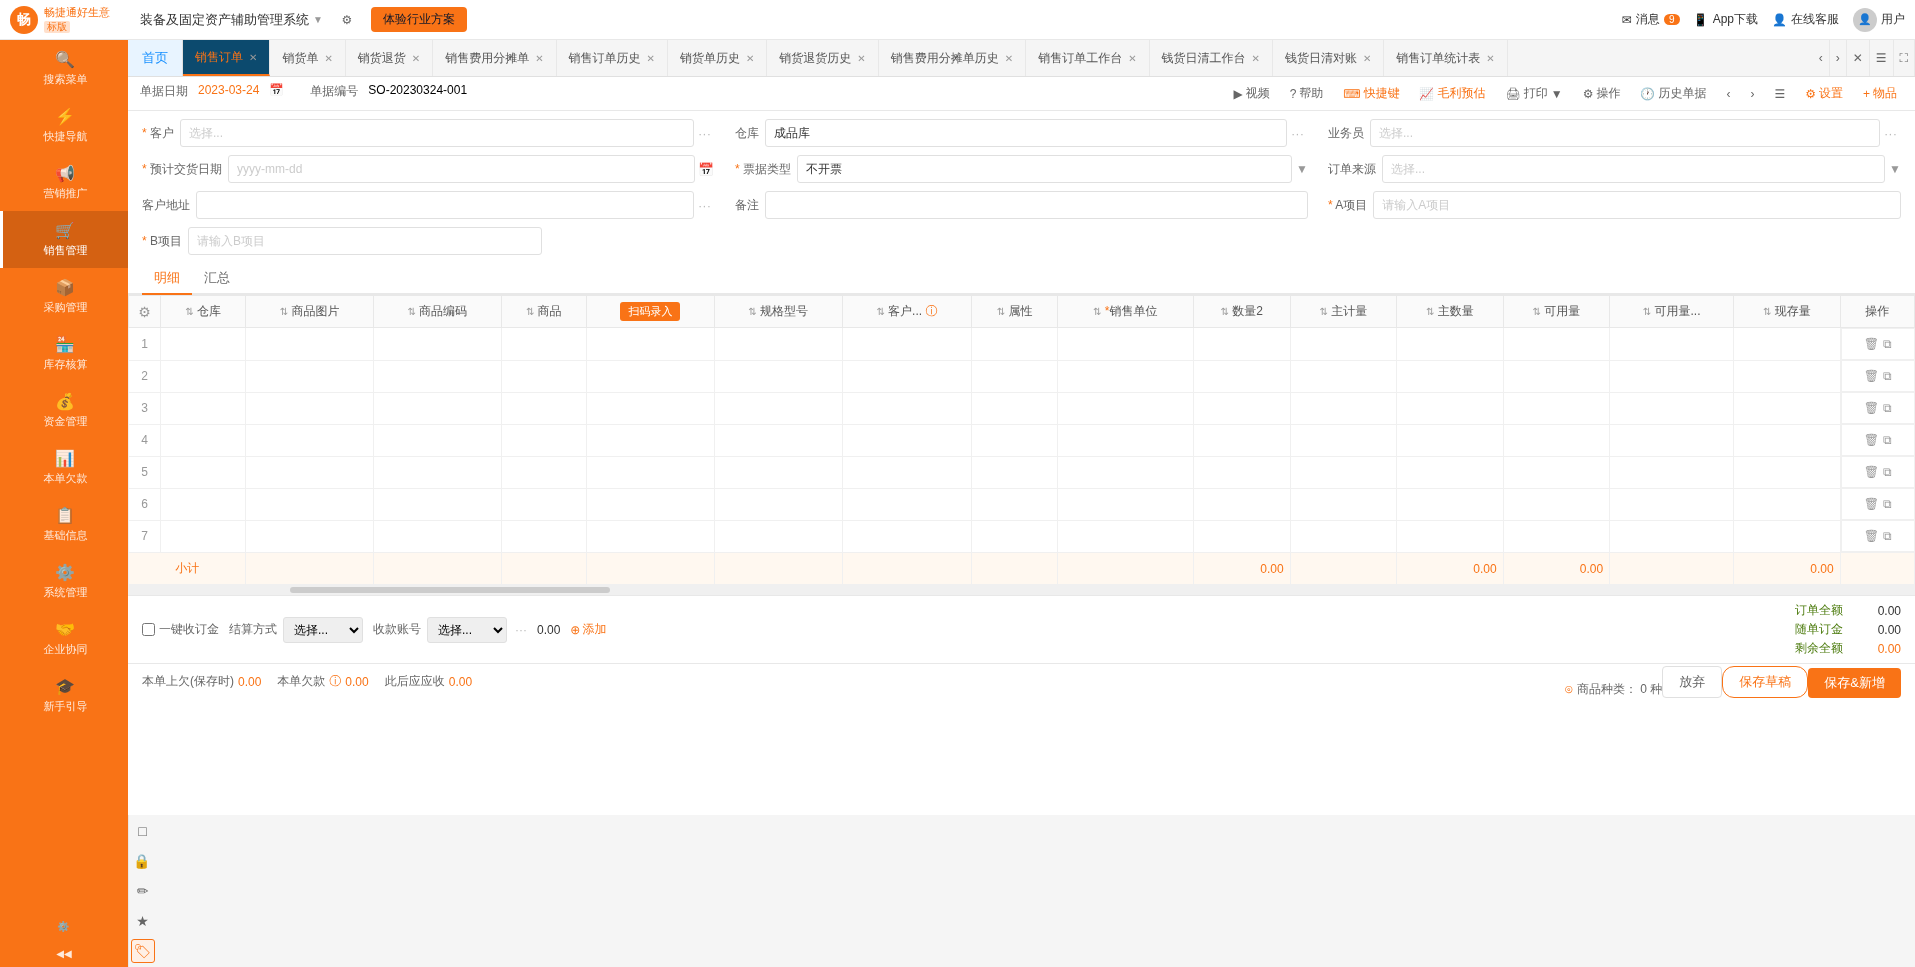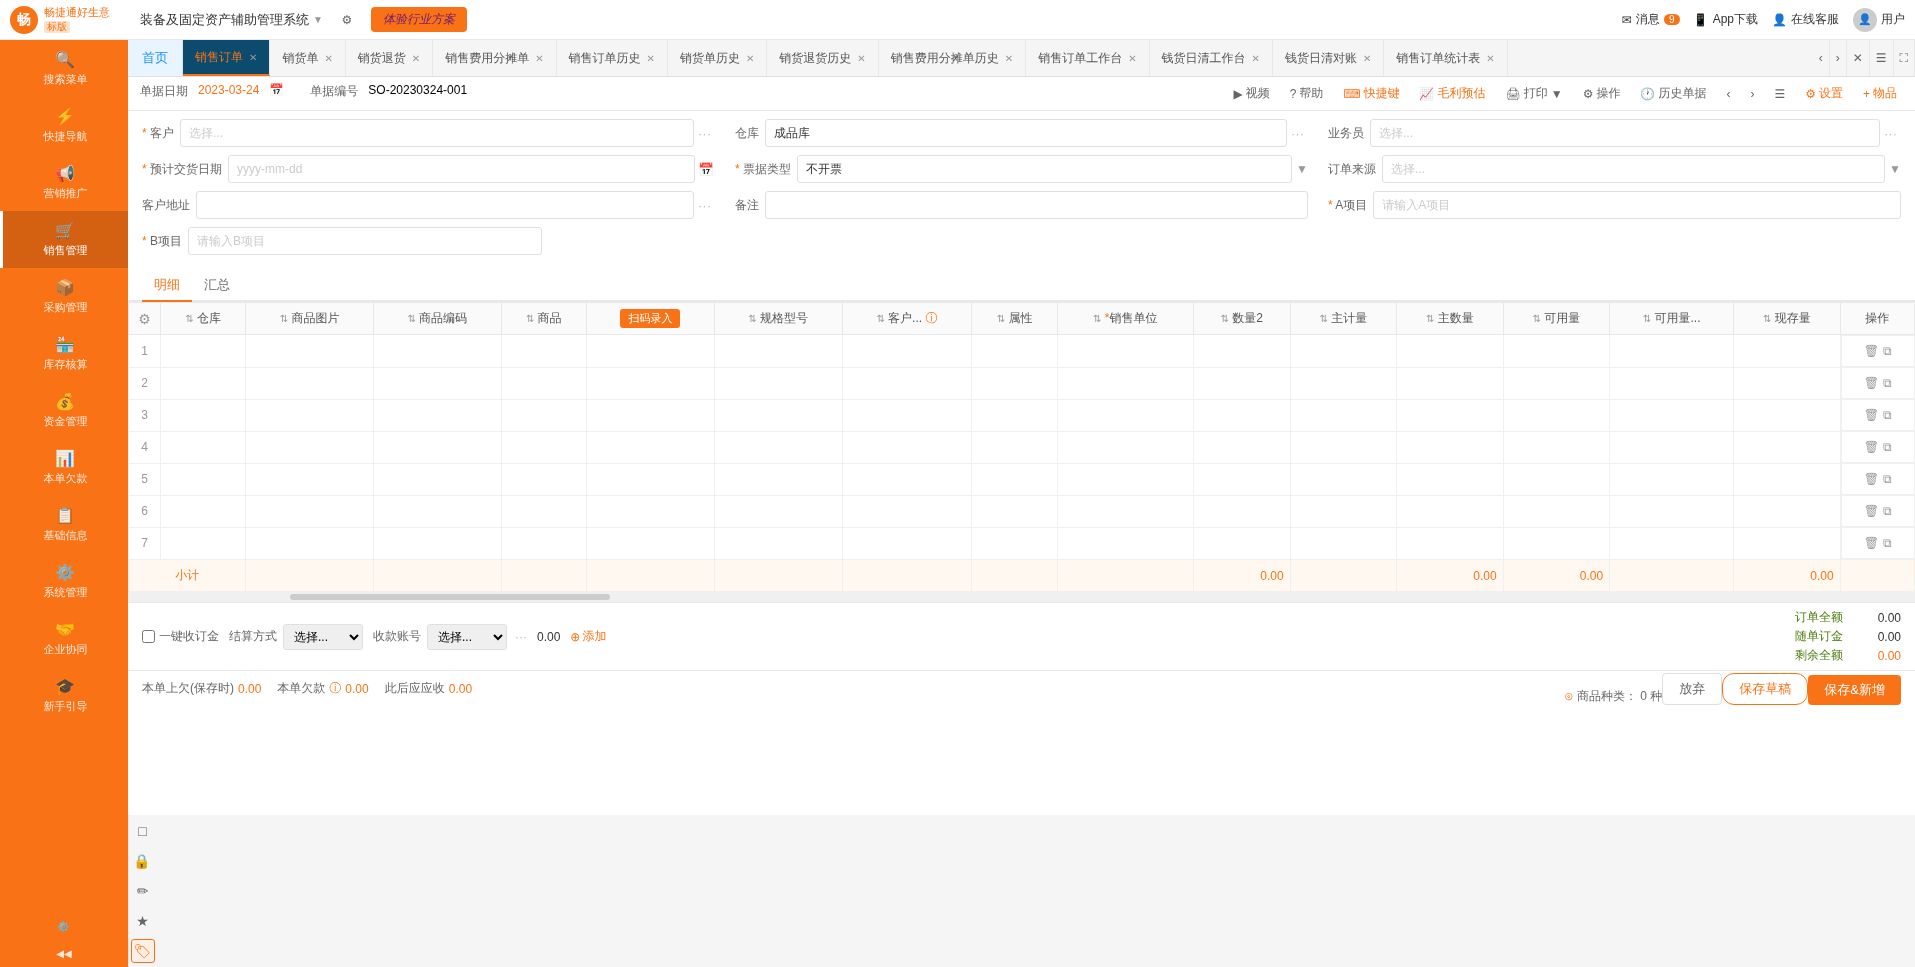--- a/index.html
+++ b/index.html
@@ -13,21 +13,21 @@
     .content-area { flex: 1; display: flex; flex-direction: column; overflow: hidden; }
     .page-content { flex: 1; background: #fff; overflow: auto; padding: 0; }
 
     
     .logo-area { display: flex; align-items: center; gap: 6px; width: 120px; }
     .logo-icon { width: 28px; height: 28px; background: #f97316; border-radius: 50%; display: flex; align-items: center; justify-content: center; color: #fff; font-size: 14px; font-weight: bold; }
     .logo-text { font-size: 11px; color: #f97316; line-height: 1.2; }
     .system-title { display: flex; align-items: center; gap: 4px; font-size: 13px; color: #333; cursor: pointer; }
     .system-title-arrow { color: #999; font-size: 10px; }
     .settings-icon-btn { width: 28px; height: 28px; display: flex; align-items: center; justify-content: center; cursor: pointer; color: #666; }
-    .industry-btn { background: #f97316; color: #701a75; border: none; padding: 4px 12px; border-radius: 4px; cursor: pointer; font-size: 12px; font-style: italic; }
+    .industry-btn { background: #f97316; color: #0f172a; border: none; padding: 4px 12px; border-radius: 4px; cursor: pointer; font-size: 12px; }
     .top-right { margin-left: auto; display: flex; align-items: center; gap: 14px; }
     .top-right-item { display: flex; align-items: center; gap: 4px; cursor: pointer; color: #333; font-size: 12px; }
     .badge { background: #f97316; color: #fff; border-radius: 8px; padding: 0 4px; font-size: 10px; min-width: 16px; text-align: center; }
     .avatar-circle { width: 24px; height: 24px; background: #ccc; border-radius: 50%; display: flex; align-items: center; justify-content: center; font-size: 11px; color: #fff; }
 
     
     .sidebar-item { display: flex; flex-direction: column; align-items: center; padding: 10px 0; cursor: pointer; color: rgba(255,255,255,0.85); font-size: 11px; gap: 3px; border-left: 3px solid transparent; }
     .sidebar-item.active { background: rgba(0,0,0,0.15); border-left-color: #fff; color: #fff; }
     .sidebar-icon { font-size: 16px; }
     .sidebar-bottom { margin-top: auto; display: flex; flex-direction: column; }
@@ -42,21 +42,21 @@
     
     .form-toolbar { display: flex; padding: 6px 12px; border-bottom: 1px solid #e8e8e8; gap: 10px; background: #fff; }
     .form-toolbar-label { color: #666; font-size: 12px; }
     .form-toolbar-value { color: #000000; font-size: 12px; }
     .toolbar-btn { display: flex; align-items: center; gap: 3px; cursor: pointer; color: #666; font-size: 12px; padding: 2px 6px; border-radius: 3px; }
     .toolbar-btn.orange { color: #f97316; }
     .toolbar-right { margin-left: auto; display: flex; align-items: center; gap: 8px; }
 
     
     .detail-tabs { display: flex; align-items: center; border-bottom: 2px solid #e8e8e8; padding: 0 14px; background: #fff; }
-    .detail-tab { padding: 6px 12px; cursor: pointer; font-size: 13px; color: #666; border-bottom: 2px solid transparent; margin-bottom: -2px; margin-top: 7px; }
+    .detail-tab { padding: 6px 12px; cursor: pointer; font-size: 13px; color: #666; border-bottom: 2px solid transparent; margin-bottom: -2px; }
     .detail-tab.active { color: #f97316; border-bottom-color: #f97316; font-weight: 500; }
 
     
     .data-table-wrapper { overflow: auto; }
     .data-table { width: 100%; border-collapse: collapse; font-size: 12px; }
     .data-table th { background: #fafafa; border: 1px solid #e8e8e8; padding: 6px 6px; text-align: center; white-space: nowrap; color: #555; font-weight: 500; position: sticky; top: 0; z-index: 1; }
     .data-table td { border: 1px solid #f0f0f0; padding: 4px 6px; text-align: center; height: 32px; background: #fff; }
     .row-num { color: #999; text-align: center; }
     .col-sort { color: #999; font-size: 10px; cursor: pointer; }
     .scan-btn { background: #f97316; color: #fff; border: none; padding: 2px 8px; border-radius: 3px; cursor: pointer; font-size: 11px; }

